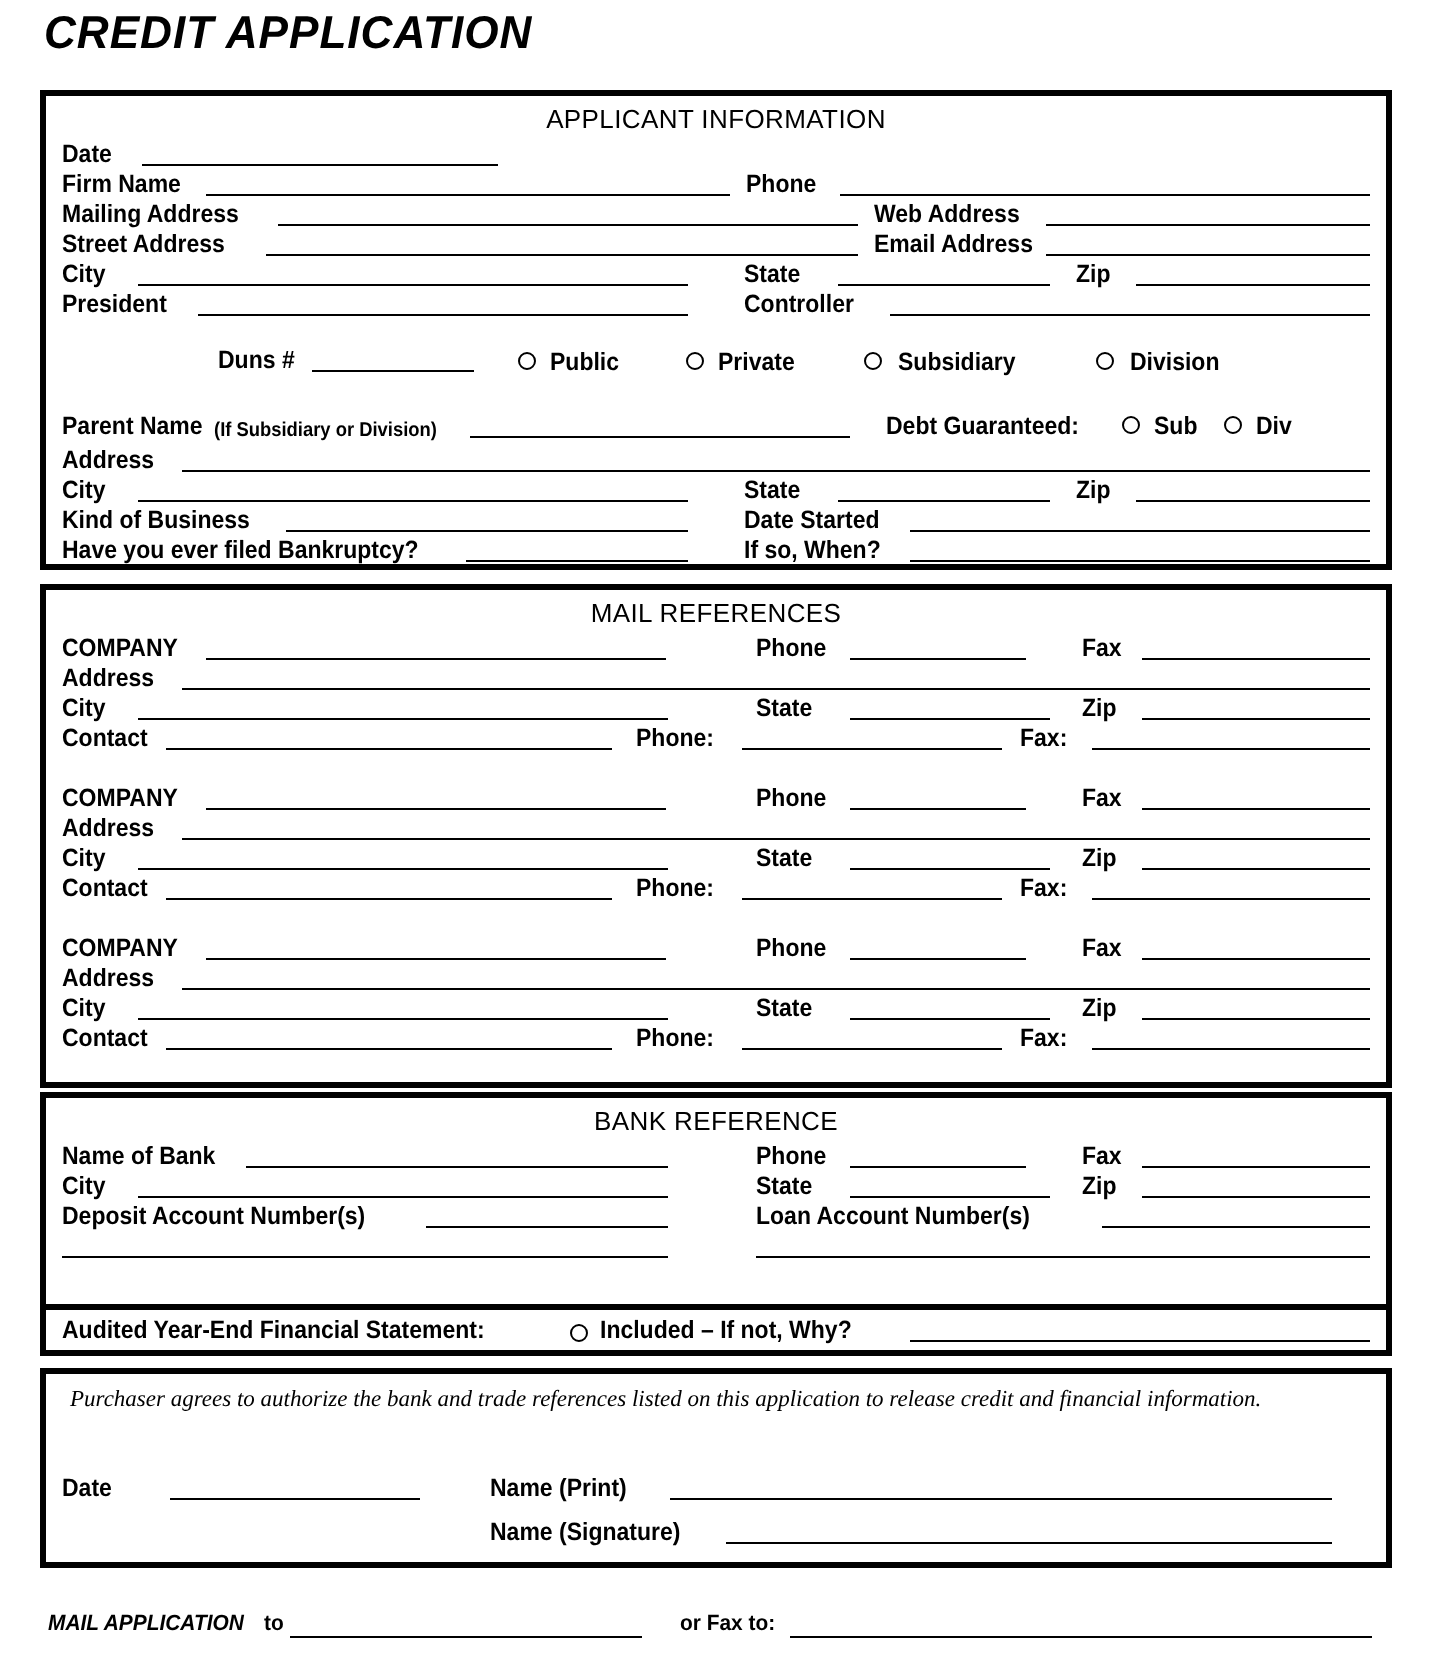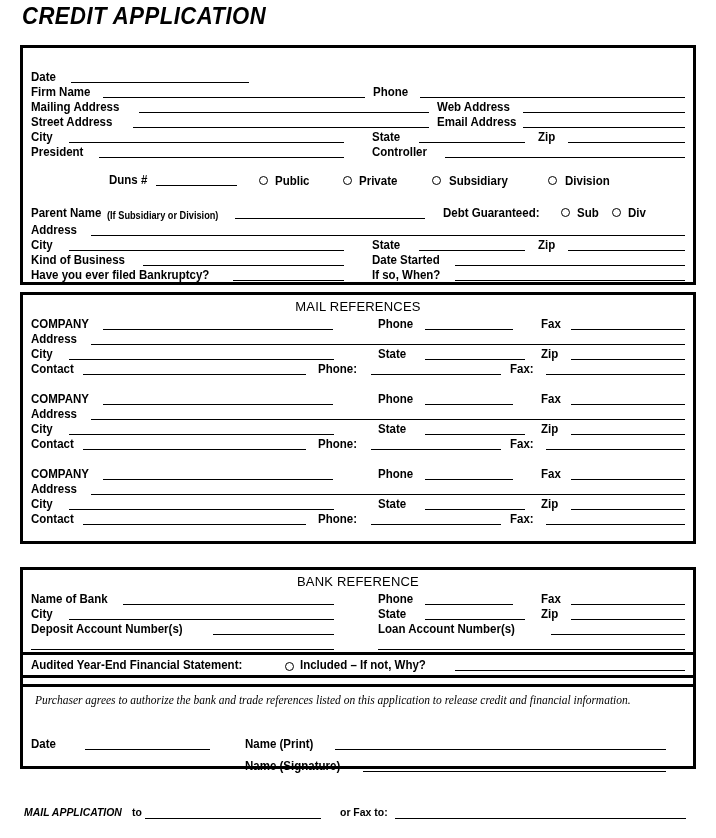--- a/index.html
+++ b/index.html
@@ -34,23 +34,23 @@
   .box {
     position: absolute;
     border: 3px solid #000;
     box-sizing: border-box;
     background: #fff;
     left: 20px;
     width: 676px;
   }
   #sec-applicant { top: 45px;  height: 240px; }
   #sec-trade     { top: 292px; height: 252px; }
-  #sec-bank      { top: 567px; height: 120px;  }
+  #sec-bank      { top: 546px; height: 120px;  }
   #sec-audited   { top: 652px; height: 26px;  }
-  #sec-agreement { top: 684px; height: 85px; }
+  #sec-agreement { top: 684px; height: 100px; }
 
   .sec-title {
     position: absolute;
     top: 4px;
     left: 0;
     width: 100%;
     text-align: center;
     font-size: 13px;
     font-weight: normal;
     letter-spacing: 0.2px;
@@ -116,20 +116,21 @@
     transform: scaleX(0.95);
     transform-origin: left center;
   }
 </style>
 </head>
 <body>
 
 <div class="doc-title">CREDIT APPLICATION</div>
 
 <div class="box" id="sec-applicant">
+  <div class="sec-title">APPLICANT INFORMATION</div>
 
   <div class="lbl" style="left:8px; top:22px;">Date</div>
   <div class="rule" style="left:48px; top:34px; width:178px;"></div>
 
   <div class="lbl" style="left:8px; top:37px;">Firm Name</div>
   <div class="rule" style="left:80px; top:49px; width:262px;"></div>
   <div class="lbl" style="left:350px; top:37px;">Phone</div>
   <div class="rule" style="left:397px; top:49px; width:265px;"></div>
 
   <div class="lbl" style="left:8px; top:52px;">Mailing Address</div>

